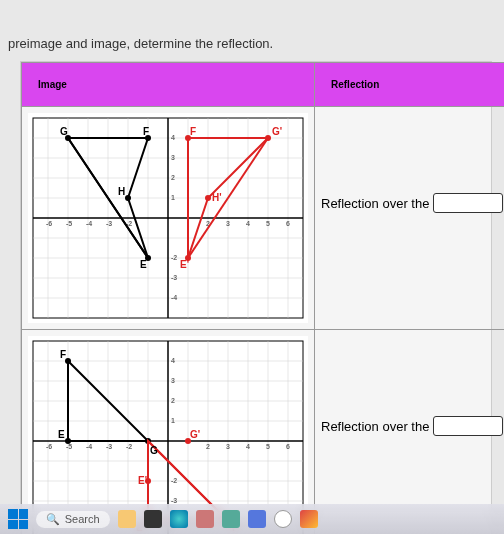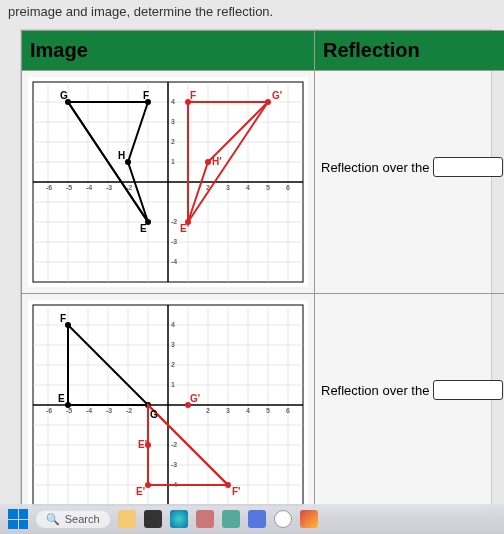--- a/index.html
+++ b/index.html
@@ -8,20 +8,21 @@
       background: #e8e8e8;
       width: 504px;
       height: 534px;
       overflow: hidden;
       position: relative;
     }
     .instruction {
       padding: 4px 8px;
       font-size: 13px;
       color: #333;
+      margin-top: 32px;
     }
     .content-area {
       background: #f5f5f5;
       margin: 6px 12px 0 20px;
       border: 1px solid #ccc;
       height: 490px;
       position: relative;
     }
     .table {
       display: table;
@@ -31,23 +32,23 @@
     .header-row { display: table-row; }
     .body-row { display: table-row; }
     .cell {
       display: table-cell;
       border: 1px solid #999;
       vertical-align: top;
       padding: 6px;
     }
     .header-cell {
       font-weight: bold;
-      font-size: 20px;
-      padding: 8px;
-      background: #15803d;
+      font-size: 10px;
+      padding: 16px;
+      background: #d946ef;
     }
     .image-col { width: 320px; }
     .reflection-col { width: auto; }
     .graph-container {
       width: 280px;
       height: 210px;
       position: relative;
       background: #fff;
     }
     .answer-box {

